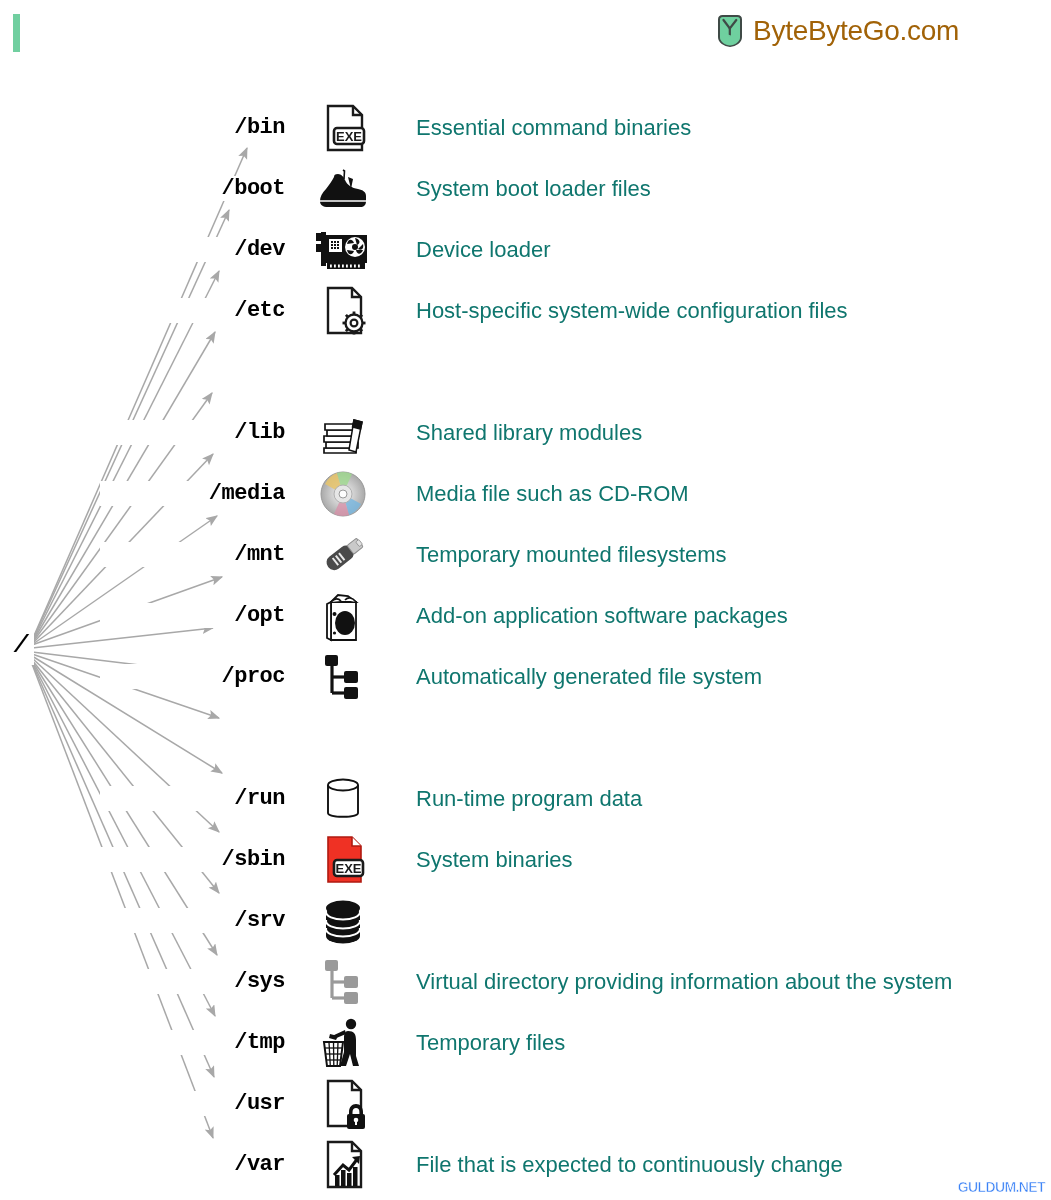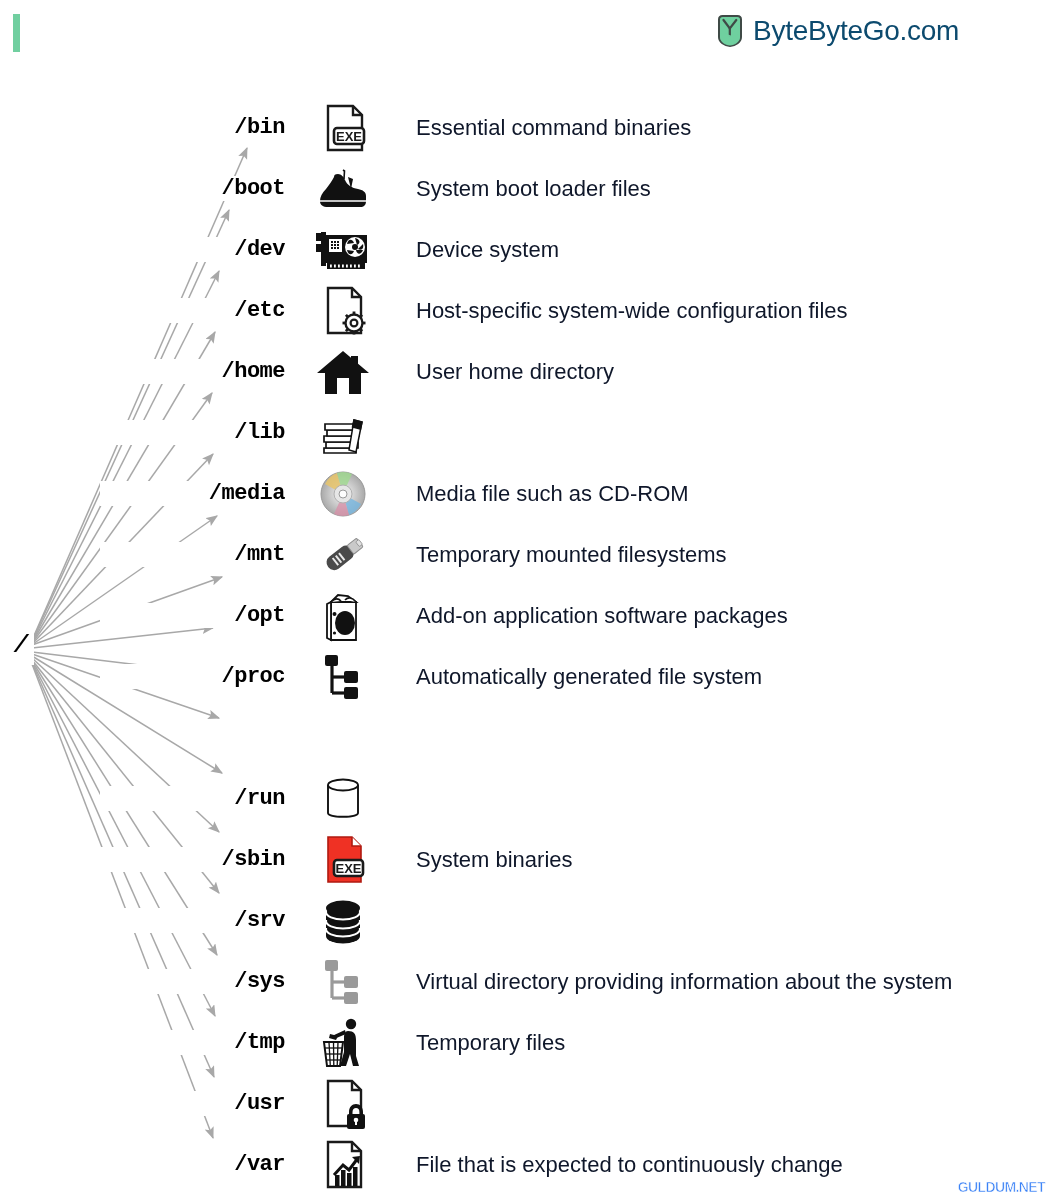--- a/index.html
+++ b/index.html
@@ -37,21 +37,21 @@
   #brand {
     position: absolute;
     right: 92px; top: 15px;
     display: flex;
     align-items: center;
     gap: 9px;
   }
   #brand-logo { width: 28px; height: 32px; display: block; }
   #brand-text {
     font-size: 28px;
-    color: #0c4a6e;
+    color: #a16207;
     letter-spacing: -0.3px;
     white-space: nowrap;
   }
 
   
   #arrows {
     position: absolute;
     left: 0; top: 0;
     width: 1051px; height: 1200px;
     pointer-events: none;
@@ -106,21 +106,21 @@
     height: 56px;
     display: flex;
     align-items: center;
     justify-content: center;
   }
   .icon-cell svg { display: block; }
   .desc {
     position: absolute;
     left: 416px;
     font-size: 22px;
-    color: #0f172a;
+    color: #0f766e;
     white-space: nowrap;
   }
 
   
   #watermark {
     position: absolute;
     right: 6px; bottom: 5px;
     font-family: "Liberation Sans", sans-serif;
     font-size: 14px;
     font-weight: bold;
@@ -237,21 +237,21 @@
             <rect x="21" y="36.5" width="1.8" height="3"></rect>
           <rect x="25" y="36.5" width="1.8" height="3"></rect>
             <rect x="29" y="36.5" width="1.8" height="3"></rect>
           <rect x="33" y="36.5" width="1.8" height="3"></rect>
             <rect x="37" y="36.5" width="1.8" height="3"></rect>
           <rect x="41" y="36.5" width="1.8" height="3"></rect>
             <rect x="45" y="36.5" width="1.8" height="3"></rect>
         </g>
       </svg>
     </div>
-    <div class="desc">Device system</div>
+    <div class="desc">Device loader</div>
   </div>
 
   <div class="row" style="top:280px">
     <div class="path-label">/etc</div>
     <div class="icon-cell">
       <svg width="54" height="56" viewBox="0 0 54 56">
         <path d="M12 5 H36 L45 14 V50 H12 Z" fill="#fff" stroke="#1a1a1a" stroke-width="2.4"></path>
         <path d="M36 5 V14 H45" fill="none" stroke="#1a1a1a" stroke-width="2.4"></path>
         <g transform="translate(38,40)">
           <circle r="8.5" fill="#fff" stroke="#1a1a1a" stroke-width="2.4"></circle>
@@ -265,49 +265,39 @@
             <rect x="-1.4" y="8.1" width="2.8" height="3.4" transform="rotate(45)"></rect>
             <rect x="-11.5" y="-1.4" width="3.4" height="2.8" transform="rotate(45)"></rect>
             <rect x="8.1" y="-1.4" width="3.4" height="2.8" transform="rotate(45)"></rect>
           </g>
         </g>
       </svg>
     </div>
     <div class="desc">Host-specific system-wide configuration files</div>
   </div>
 
-  <div class="row" style="top:341px">
-    <div class="path-label">/home</div>
-    <div class="icon-cell">
-      <svg width="56" height="50" viewBox="0 0 56 50">
-        <path d="M28 4 L54 26 L46 26 L46 47 L10 47 L10 26 L2 26 Z" fill="#111"></path>
-        <rect x="36" y="9" width="7" height="10" fill="#111"></rect>
-        <rect x="22" y="31" width="12" height="16" fill="#fff"></rect>
-      </svg>
-    </div>
-    <div class="desc">User home directory</div>
-  </div>
 
   <div class="row" style="top:402px">
     <div class="path-label">/lib</div>
     <div class="icon-cell">
       <svg width="54" height="50" viewBox="0 0 54 50">
         <g stroke="#111" stroke-width="1.7" fill="#fff">
           <path d="M8 40 L8 45 L40 45 L40 40 Z"></path>
           <path d="M10 34 L10 40 L42 40 L42 34 Z"></path>
           <path d="M8 28 L8 34 L40 34 L40 28 Z"></path>
           <path d="M11 22 L11 28 L43 28 L43 22 Z"></path>
           <path d="M9 16 L9 22 L41 22 L41 16 Z"></path>
         </g>
         <g stroke="#111" stroke-width="1.5" fill="#111">
           <path d="M38 12 L46 14 L40 44 L33 42 Z" fill="#fff"></path>
           <path d="M38 12 L46 14 L44.5 21 L36.5 19 Z" fill="#111"></path>
         </g>
       </svg>
     </div>
+    <div class="desc">Shared library modules</div>
   </div>
 
   <div class="row" style="top:463px">
     <div class="path-label">/media</div>
     <div class="icon-cell">
       <svg width="48" height="48" viewBox="0 0 48 48">
         <defs>
           <radialGradient id="cdg" cx="50%" cy="50%" r="50%">
             <stop offset="0%" stop-color="#f2f2f2"></stop>
             <stop offset="40%" stop-color="#d8d8d8"></stop>
@@ -381,20 +371,21 @@
 
 
   <div class="row" style="top:768px">
     <div class="path-label">/run</div>
     <div class="icon-cell">
       <svg width="46" height="52" viewBox="0 0 46 52">
         <path d="M8 12 L8 40 C8 45 38 45 38 40 L38 12" fill="#fff" stroke="#111" stroke-width="1.9"></path>
         <ellipse cx="23" cy="12" rx="15" ry="5.5" fill="#fff" stroke="#111" stroke-width="1.9"></ellipse>
       </svg>
     </div>
+    <div class="desc">Run-time program data</div>
   </div>
 
   <div class="row" style="top:829px">
     <div class="path-label">/sbin</div>
     <div class="icon-cell">
       <svg width="54" height="56" viewBox="0 0 54 56">
         <path d="M12 5 H36 L45 14 V50 H12 Z" fill="#ef3124" stroke="#b01a10" stroke-width="1.6"></path>
         <path d="M36 5 V14 H45" fill="#fff" stroke="#b01a10" stroke-width="1.6"></path>
         <rect x="18" y="28" width="29" height="16" rx="3" fill="#fff" stroke="#1a1a1a" stroke-width="2.6"></rect>
         <text x="32.5" y="40.5" font-family="'Liberation Sans',sans-serif" font-size="13" font-weight="bold" fill="#1a1a1a" text-anchor="middle">EXE</text>

